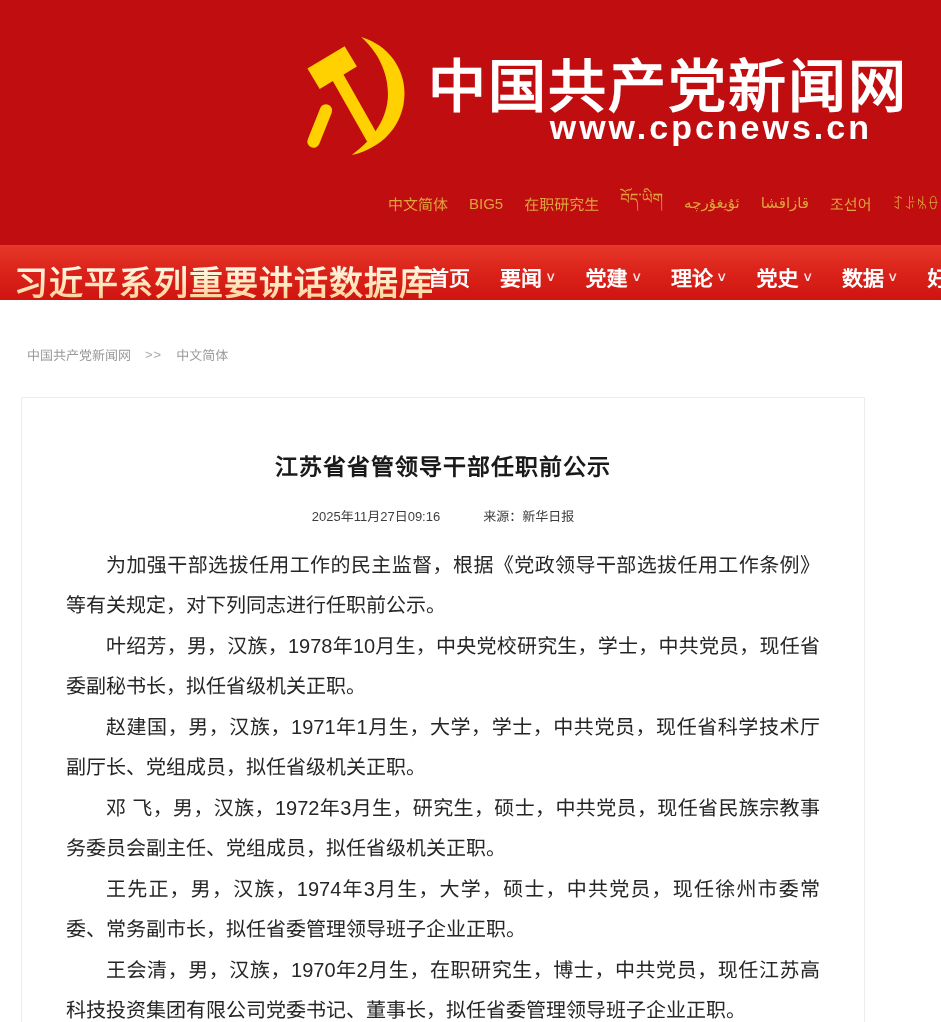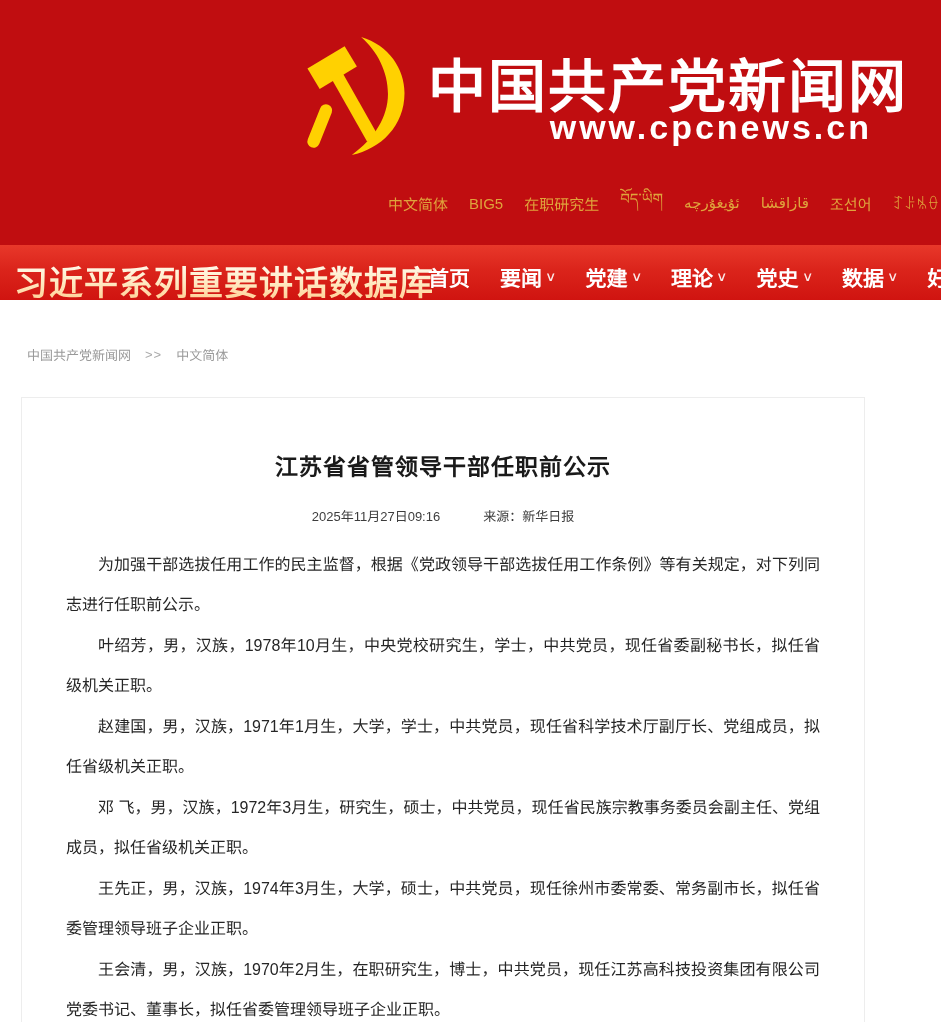--- a/index.html
+++ b/index.html
@@ -35,21 +35,21 @@
   .breadcrumb .sep { color:#aaaaaa; letter-spacing:1px; }
 
   
   .card { position:absolute; top:397px; left:21px; width:844px; height:700px; background:#ffffff;
     border:1px solid #EDEDED; padding:46px 44px 0 44px; }
   .article-title { text-align:center; font-size:23px; font-weight:bold; color:#1A1A1A;
     letter-spacing:1px; margin-top:4px; }
   .article-meta { display:flex; justify-content:center; gap:43px; margin-top:24px;
     font-size:13px; color:#3D3D3D; }
   .article-body { margin-top:20px; }
-  .article-body p { font-size:16px; line-height:40px; color:#262626; text-align:justify;
+  .article-body p { font-size:20px; line-height:40px; color:#262626; text-align:justify;
     text-indent:2em; margin:1px 0; }
 </style>
 </head>
 <body>
 
 <div class="masthead">
 
   <span class="emblem">
     <svg viewBox="0 0 120 120" width="124" height="124" xmlns="http://www.w3.org/2000/svg">
       <g fill="#FFD101" stroke="none">

